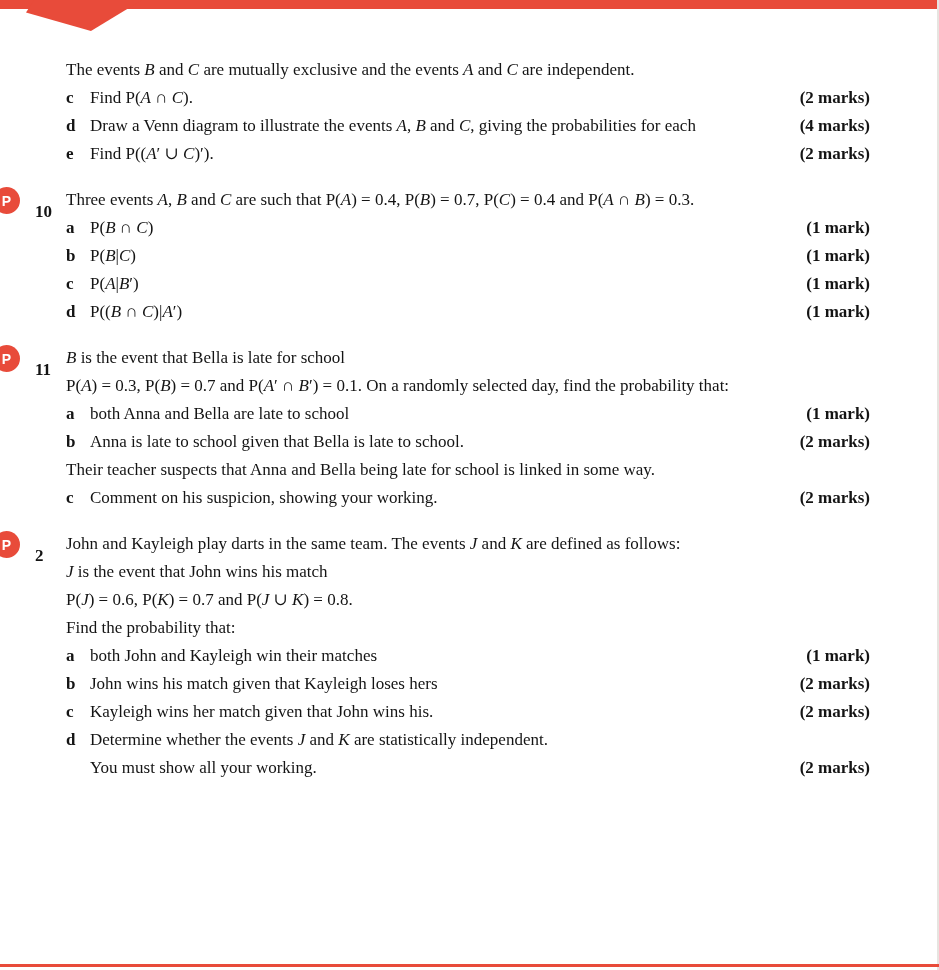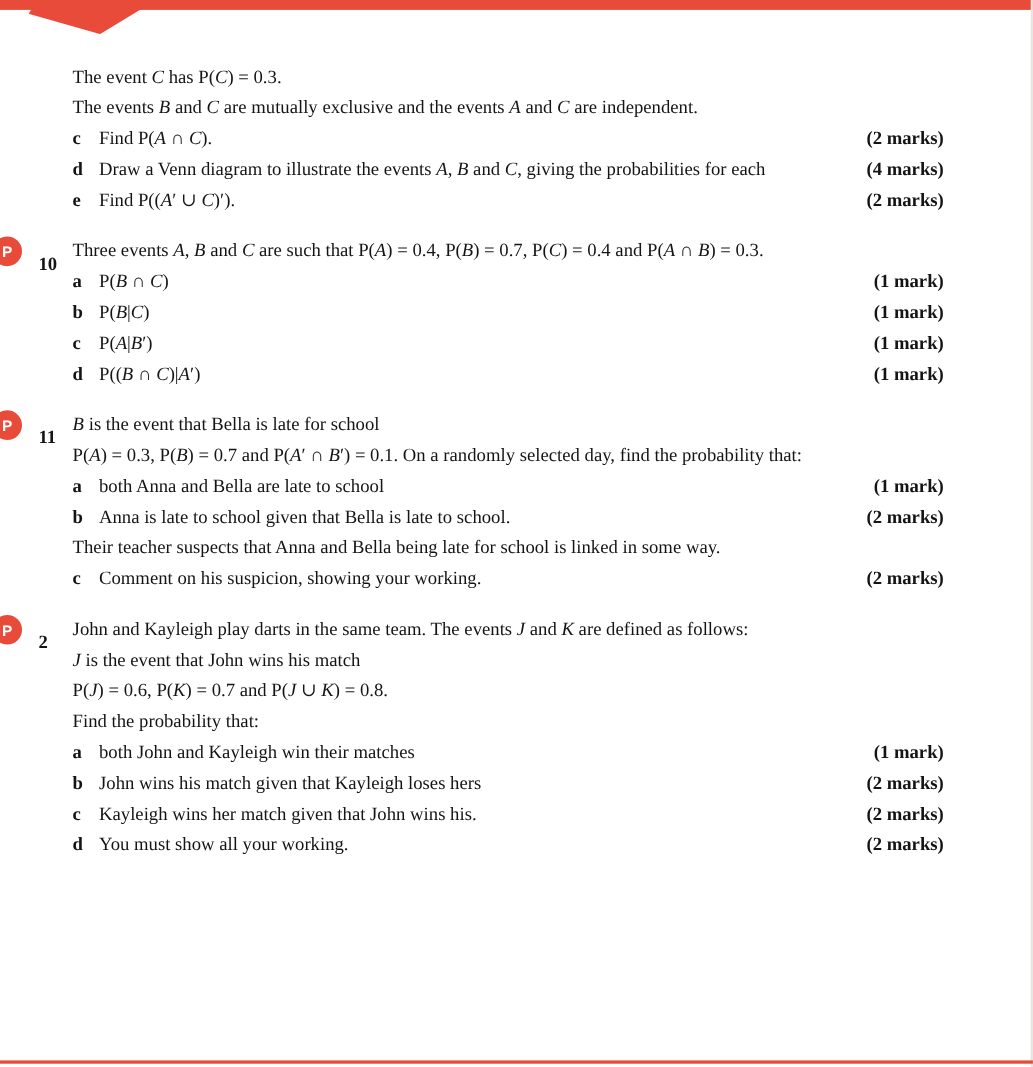--- a/index.html
+++ b/index.html
@@ -45,34 +45,33 @@
     font-weight:bold;font-size:14px;
     display:flex;align-items:center;justify-content:center;
   }
   .row{font-size:17px;line-height:28px;}
   .part{position:relative;padding-left:24px;}
   .letter{
     position:absolute;left:0;top:0;
     font-weight:bold;line-height:28px;
   }
   .marks{
-    position:absolute;right:12px;bottom:0;
+    position:absolute;right:0;bottom:0;
     font-weight:bold;white-space:nowrap;line-height:28px;
   }
   i{font-style:italic;}
 </style>
 </head>
 <body>
 
 <div class="page" style="--accent: #e84b3a; color: rgb(20, 20, 20); background: rgb(255, 255, 255);">
   <div class="top-bar"></div>
   <div class="corner-tab"></div>
   <div class="content">
       <div class="section">
-        <div class="row">The event <i>C</i> has P(<i>C</i>) = 0.3.</div>
         <div class="row">The events <i>B</i> and <i>C</i> are mutually exclusive and the events <i>A</i> and <i>C</i> are independent.</div>
         <div class="row part"><span class="letter">c</span><span class="ptext"><div>Find P(<i>A</i> ∩ <i>C</i>).</div></span><span class="marks">(2 marks)</span></div>
         <div class="row part"><span class="letter">d</span><span class="ptext"><div>Draw a Venn diagram to illustrate the events <i>A</i>, <i>B</i> and <i>C</i>, giving the probabilities for each</div></span><span class="marks">(4 marks)</span></div>
         <div class="row part"><span class="letter">e</span><span class="ptext"><div>Find P((<i>A</i>′ ∪ <i>C</i>)′).</div></span><span class="marks">(2 marks)</span></div>
       </div>
       <div class="section">
         <div class="badge">P</div>
         <div class="qnum">10</div>
         <div class="row">Three events <i>A</i>, <i>B</i> and <i>C</i> are such that P(<i>A</i>) = 0.4, P(<i>B</i>) = 0.7, P(<i>C</i>) = 0.4 and P(<i>A</i> ∩ <i>B</i>) = 0.3.</div>
         <div class="row part"><span class="letter">a</span><span class="ptext"><div>P(<i>B</i> ∩ <i>C</i>)</div></span><span class="marks">(1 mark)</span></div>
@@ -93,18 +92,18 @@
       <div class="section">
         <div class="badge">P</div>
         <div class="qnum">2</div>
         <div class="row">John and Kayleigh play darts in the same team. The events <i>J</i> and <i>K</i> are defined as follows:</div>
         <div class="row"><i>J</i> is the event that John wins his match</div>
         <div class="row">P(<i>J</i>) = 0.6, P(<i>K</i>) = 0.7 and P(<i>J</i> ∪ <i>K</i>) = 0.8.</div>
         <div class="row">Find the probability that:</div>
         <div class="row part"><span class="letter">a</span><span class="ptext"><div>both John and Kayleigh win their matches</div></span><span class="marks">(1 mark)</span></div>
         <div class="row part"><span class="letter">b</span><span class="ptext"><div>John wins his match given that Kayleigh loses hers</div></span><span class="marks">(2 marks)</span></div>
         <div class="row part"><span class="letter">c</span><span class="ptext"><div>Kayleigh wins her match given that John wins his.</div></span><span class="marks">(2 marks)</span></div>
-        <div class="row part"><span class="letter">d</span><span class="ptext"><div>You must show all your working.</div></span><span class="marks">(2 marks)</span></div>
+        <div class="row part"><span class="letter">d</span><span class="ptext"><div>Determine whether the events <i>J</i> and <i>K</i> are statistically independent.</div><div>You must show all your working.</div></span><span class="marks">(2 marks)</span></div>
       </div>
     </div>
   <div class="right-edge"></div>
   <div class="bottom-rule"></div>
 </div>
 
 </body></html>

